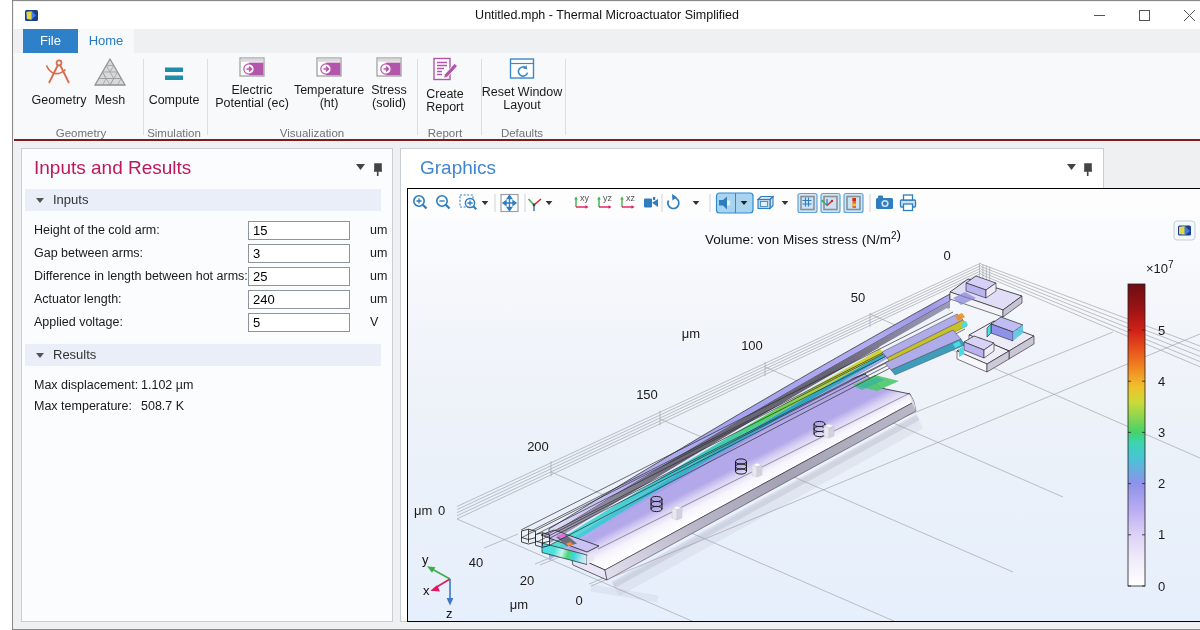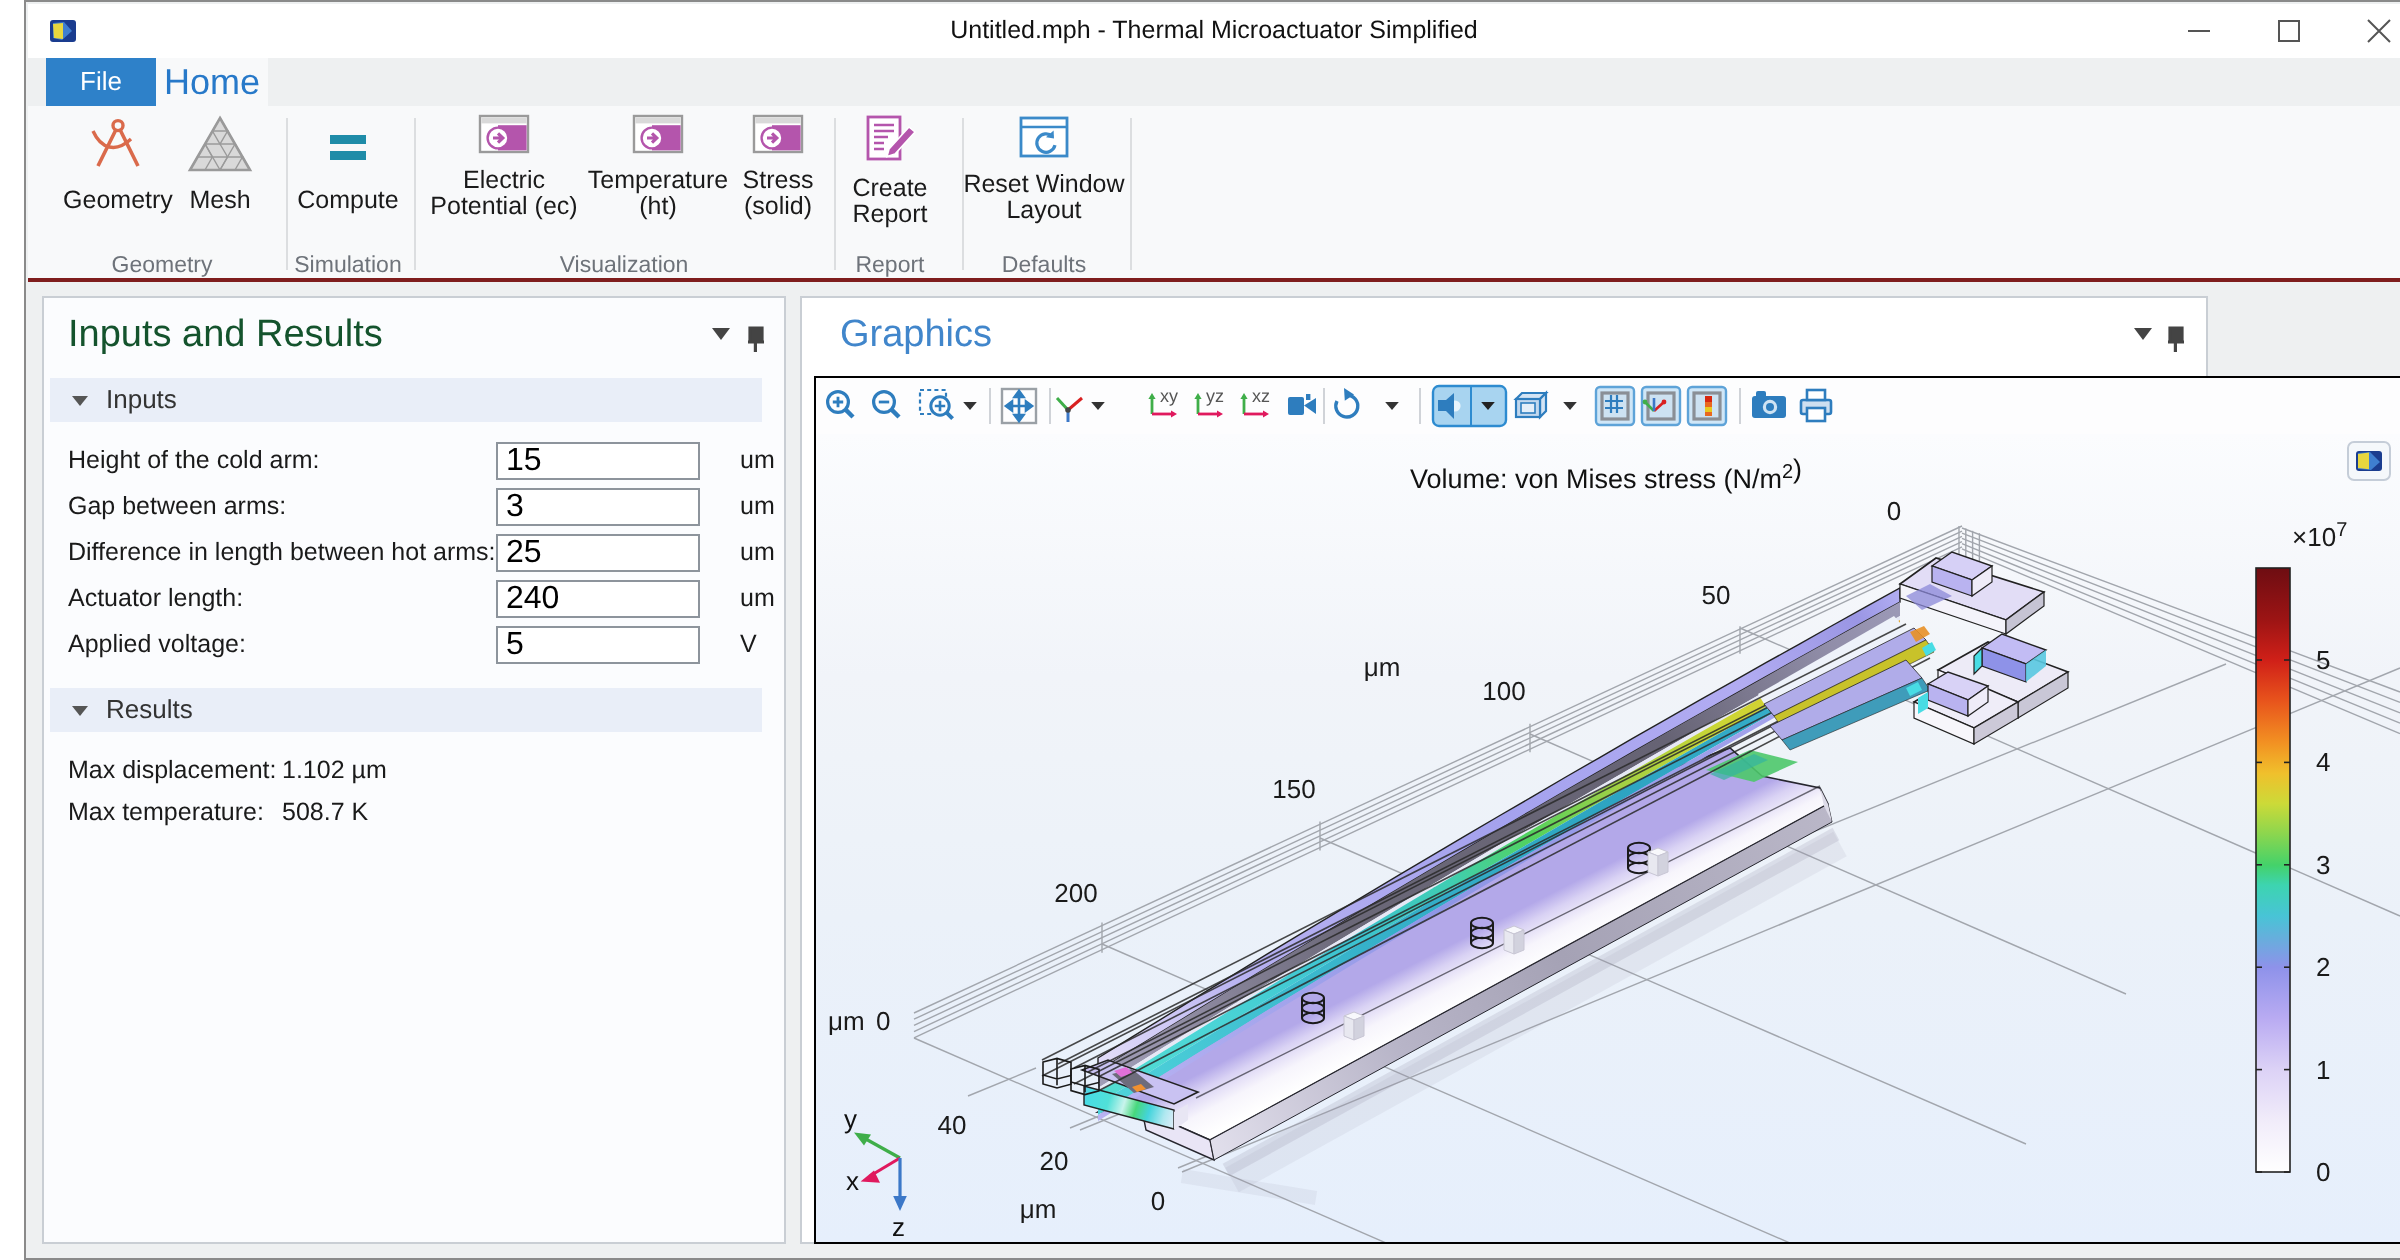--- a/index.html
+++ b/index.html
@@ -6,38 +6,38 @@
 html,body { width:1200px; height:630px; font-family:"Liberation Sans",sans-serif; background:#fff; overflow:hidden; }
 #win { position:absolute; left:12px; top:0; width:1200px; height:630px; border:1px solid #8a8a8a; background:#eef0f1; }
 
 #titlebar { position:absolute; left:1px; top:1px; width:1198px; height:27px; background:#ffffff; }
 #appicon { position:absolute; left:10px; top:6px; width:15px; height:15px; }
 #title { position:absolute; left:0; top:0; width:1186px; text-align:center; font-size:12.5px; color:#111; line-height:27px; }
 .winbtn { position:absolute; top:0; width:45px; height:27px; color:#555; text-align:center; }
 
 #tabrow { position:absolute; left:1px; top:28px; width:1198px; height:24px; background:#eef0f1; }
 #filetab { position:absolute; left:9px; top:0; width:55px; height:24px; background:#2e81c9; color:#fff; font-size:13px; text-align:center; line-height:24px; }
-#hometab { position:absolute; left:64px; top:0; width:56px; height:24px; background:#f8f9fa; color:#2779c9; font-size:18px; text-align:center; line-height:24px; }
+#hometab { position:absolute; left:64px; top:0; width:56px; height:24px; background:#f8f9fa; color:#2779c9; font-size:13px; text-align:center; line-height:24px; }
 
 #ribbon { position:absolute; left:1px; top:52px; width:1198px; height:88px; background:#f8f9fa; border-bottom:2px solid #7f1d1d; }
 .rsep { position:absolute; top:6px; height:76px; width:1px; background:#dcdee0; }
 .rbtn { position:absolute; top:4px; text-align:center; font-size:12.5px; color:#1a1a1a; }
 .rbtn .lbl { margin-top:2px; line-height:13px; }
 .rbtn .lbl1 { margin-top:4px; line-height:13px; }
 .glabel { position:absolute; top:74px; font-size:11.5px; color:#6e737a; text-align:center; }
 
 #leftpanel { position:absolute; left:8px; top:147px; width:372px; height:474px; background:#fbfcfe; border:1px solid #c9ced4; }
 #gpanel { position:absolute; left:387px; top:147px; width:704px; height:474px; background:#fff; border:1px solid #c9ced4; }
-.ptitle { position:absolute; left:12px; top:8px; font-size:19px; color:#14532d; }
+.ptitle { position:absolute; left:12px; top:8px; font-size:19px; color:#be185d; }
 .phead-ico { position:absolute; top:14px; }
 
 .secbar { position:absolute; left:3px; width:356px; height:22px; background:#e9eef8; font-size:13px; color:#333; line-height:22px; }
 .secbar .tri { display:inline-block; margin:0 9px 1px 11px; width:0; height:0; border-left:4px solid transparent; border-right:4px solid transparent; border-top:5px solid #555; vertical-align:middle; }
 .frow { position:absolute; left:12px; width:360px; height:19px; font-size:12.5px; color:#1a1a1a; line-height:19px; }
-.frow input { position:absolute; left:214px; top:0; width:102px; height:19px; border:1px solid #8d949c; font-size:16px; font-family:"Liberation Sans",sans-serif; padding-left:4px; background:#fff; }
+.frow input { position:absolute; left:214px; top:0; width:102px; height:19px; border:1px solid #8d949c; font-size:13px; font-family:"Liberation Sans",sans-serif; padding-left:4px; background:#fff; }
 .frow .unit { position:absolute; left:336px; }
 .rrow { position:absolute; left:12px; font-size:12.5px; color:#1a1a1a; }
 .rrow .val { position:absolute; left:107px; width:200px; }
 
 #gtitle { position:absolute; left:19px; top:8px; font-size:19px; color:#4186cb; }
 #gframe { position:absolute; left:6px; top:39px; width:795px; height:434px; border:1px solid #000000; background:#d946ef; }
 #gtoolbar { position:absolute; left:0; top:0; width:100%; height:28px; background:#fdfdfe; }
 #gcanvas { position:absolute; left:0; top:28px; width:793px; height:404px; }
 </style>
 </head>

